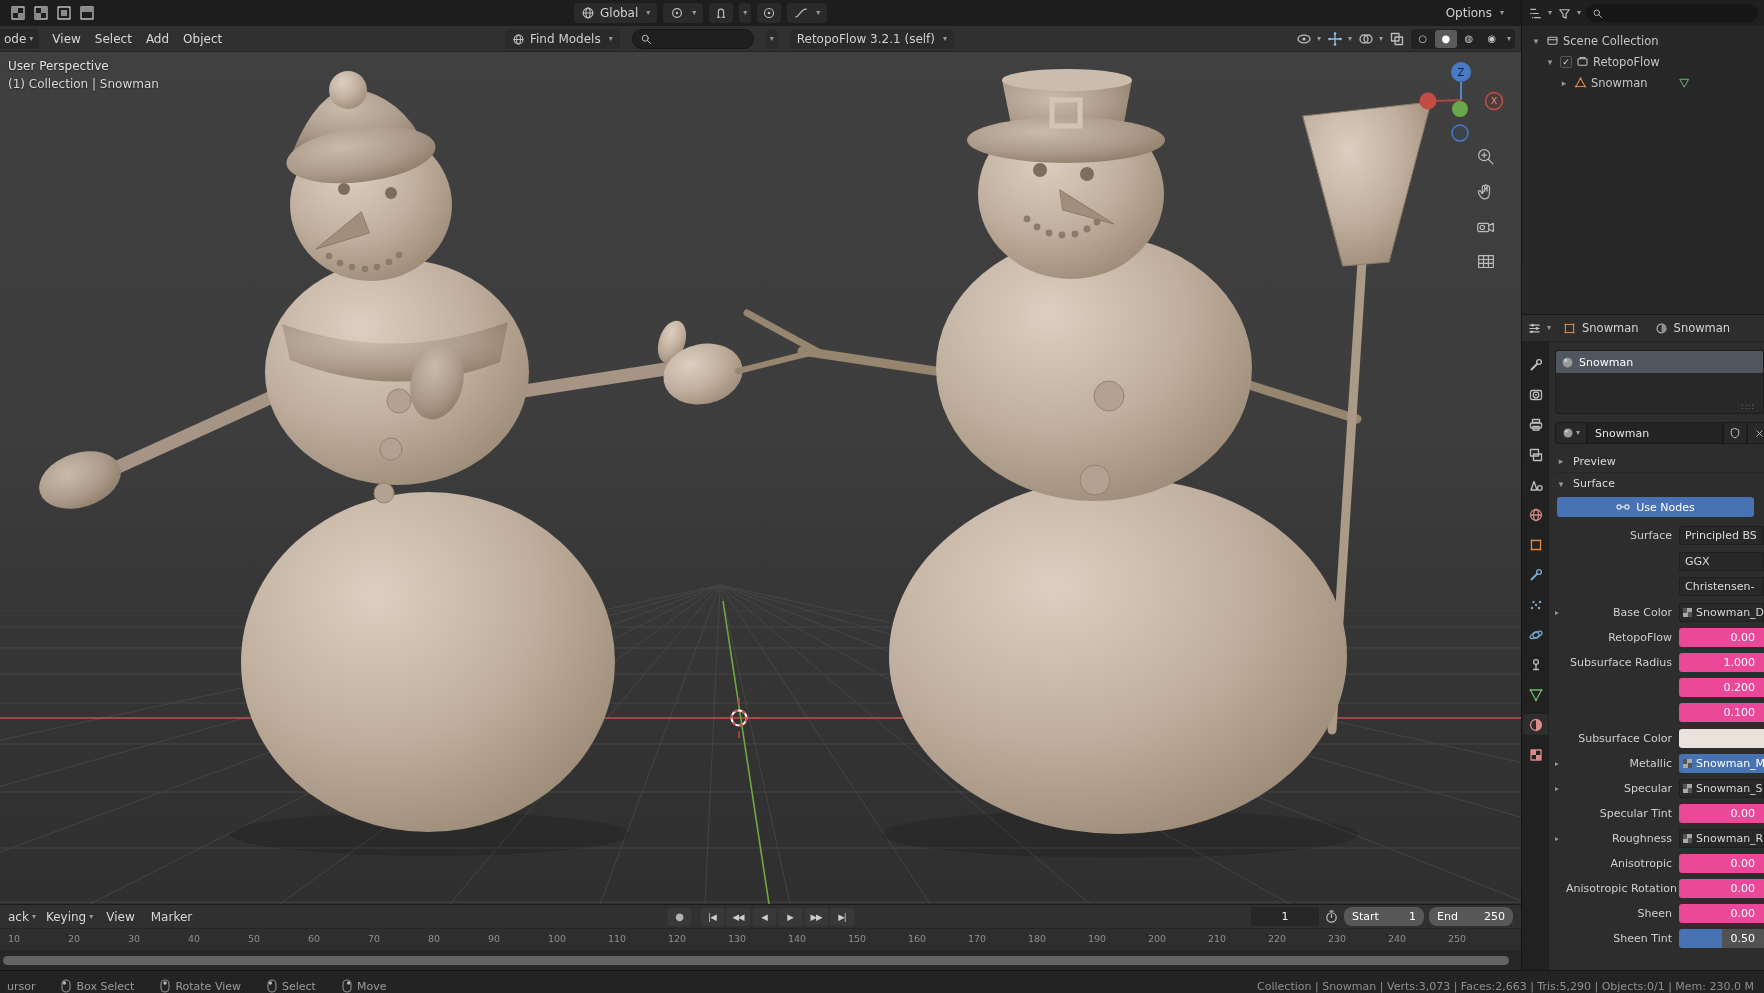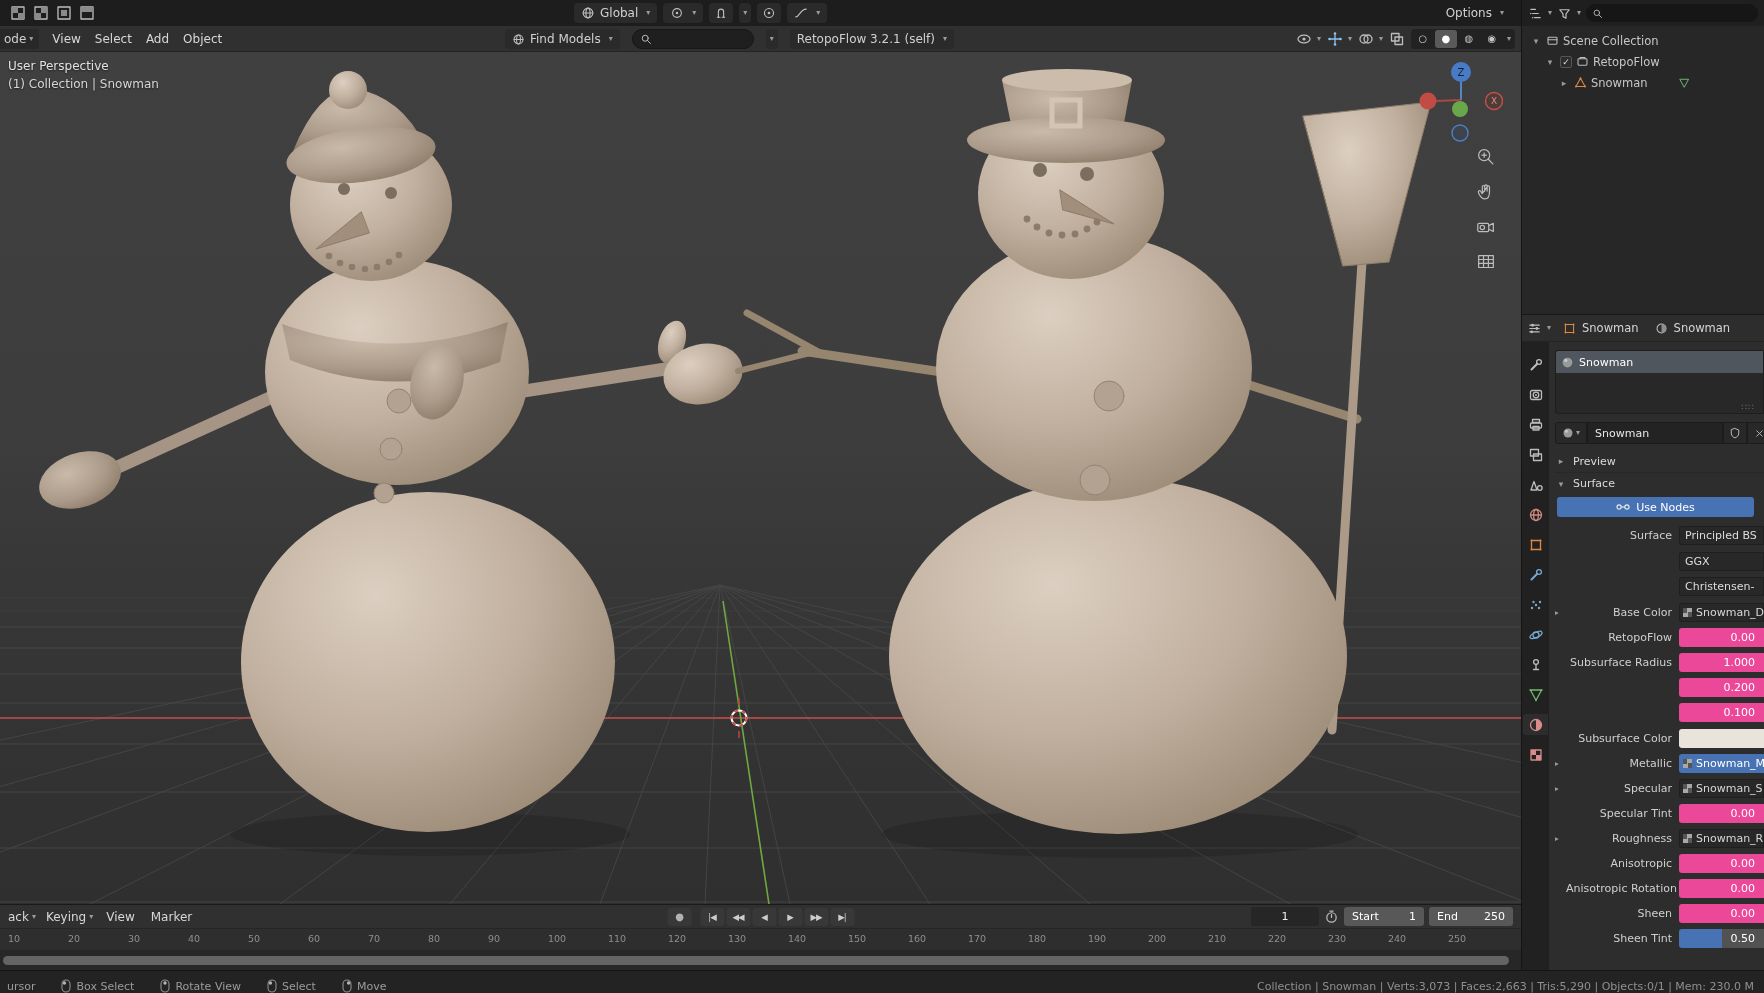--- a/index.html
+++ b/index.html
@@ -50,21 +50,21 @@
   
   .timeline{height:66px;flex:none;display:flex;flex-direction:column;border-top:1px solid #1a1a1a;background:#f9a8d4}
   .tl-header{height:23px;background:#303030;display:flex;align-items:center;padding:0 8px;position:relative}
   .tl-menus{display:flex;align-items:center;gap:2px;margin-left:-4px}
   .transport{position:absolute;left:50%;transform:translateX(-50%);display:flex;gap:2px;align-items:center}
   .tpb{min-width:24px;height:18px;background:#383838;border-radius:3px;display:flex;align-items:center;justify-content:center;
        font-size:8.5px;color:#cdcdcd;padding:0 4px;letter-spacing:-1px}
   .tpb.rec{color:#b2b2b2;font-size:10px;margin-right:7px}
   .tl-right{margin-left:auto;display:flex;align-items:center;gap:5px}
   .numfield{height:19px;background:#262626;border-radius:3px;color:#eee;display:flex;align-items:center;justify-content:center;font-size:11px}
-  .rangefield{height:19px;background:#585858;border-radius:3px;color:#fff;display:flex;align-items:center;
+  .rangefield{height:19px;background:#585858;border-radius:8px;color:#fff;display:flex;align-items:center;
               justify-content:space-between;font-size:11px;padding:0 8px}
   .tl-ruler{height:22px;background:#2e2e2e;border-top:1px solid #262626;display:flex;padding-left:8px;overflow:hidden}
   .tick{width:60px;flex:none;font-size:9.5px;color:#8f8f8f;padding-top:4px}
   .tl-scroll{flex:1;background:#272727;display:flex;align-items:center;padding:0 3px}
   .tl-bar{height:9px;border-radius:5px;background:#646464;width:1506px}
 
   
   .statusbar{height:23px;background:#232323;border-top:1px solid #151515;display:flex;align-items:flex-end;
              padding:0 10px;color:#9b9b9b;font-size:11px;overflow:hidden}
   .sb-left{display:flex;align-items:center;margin-left:-3px}

